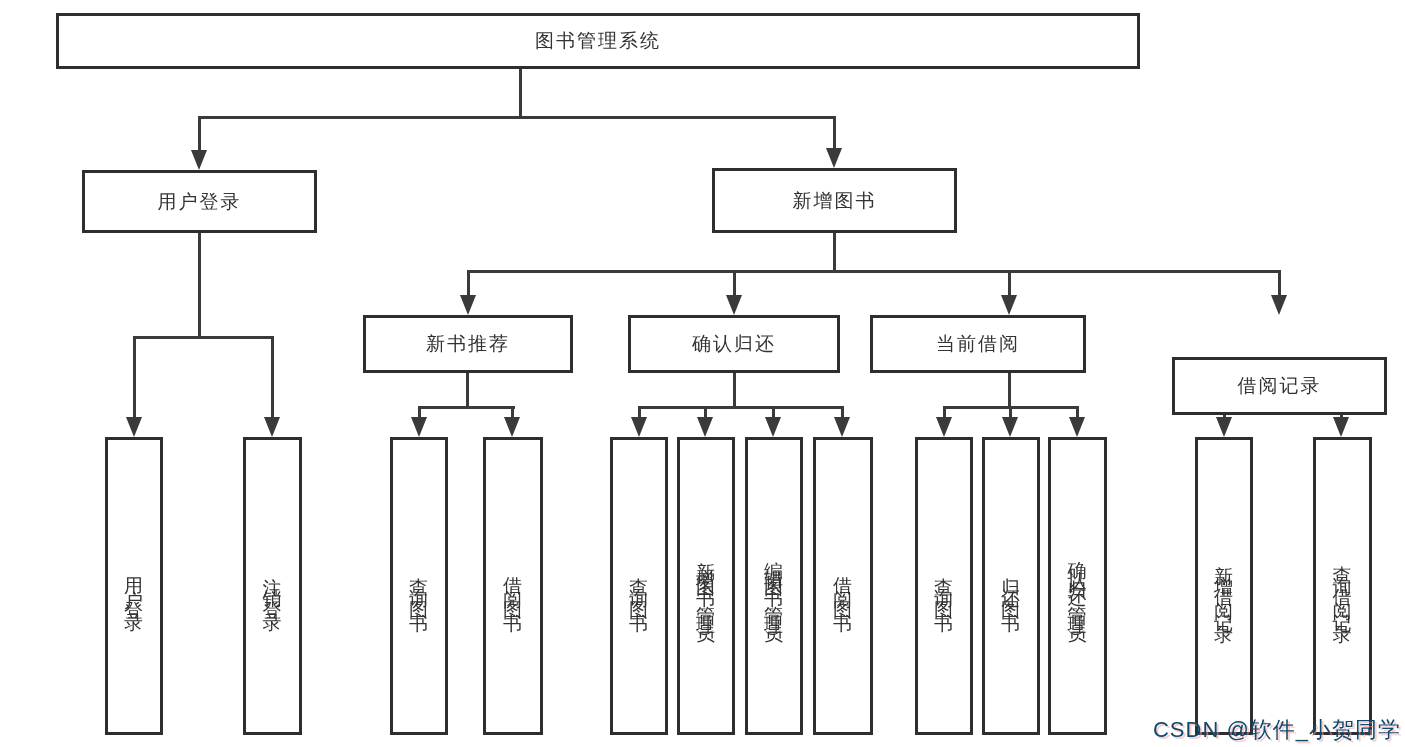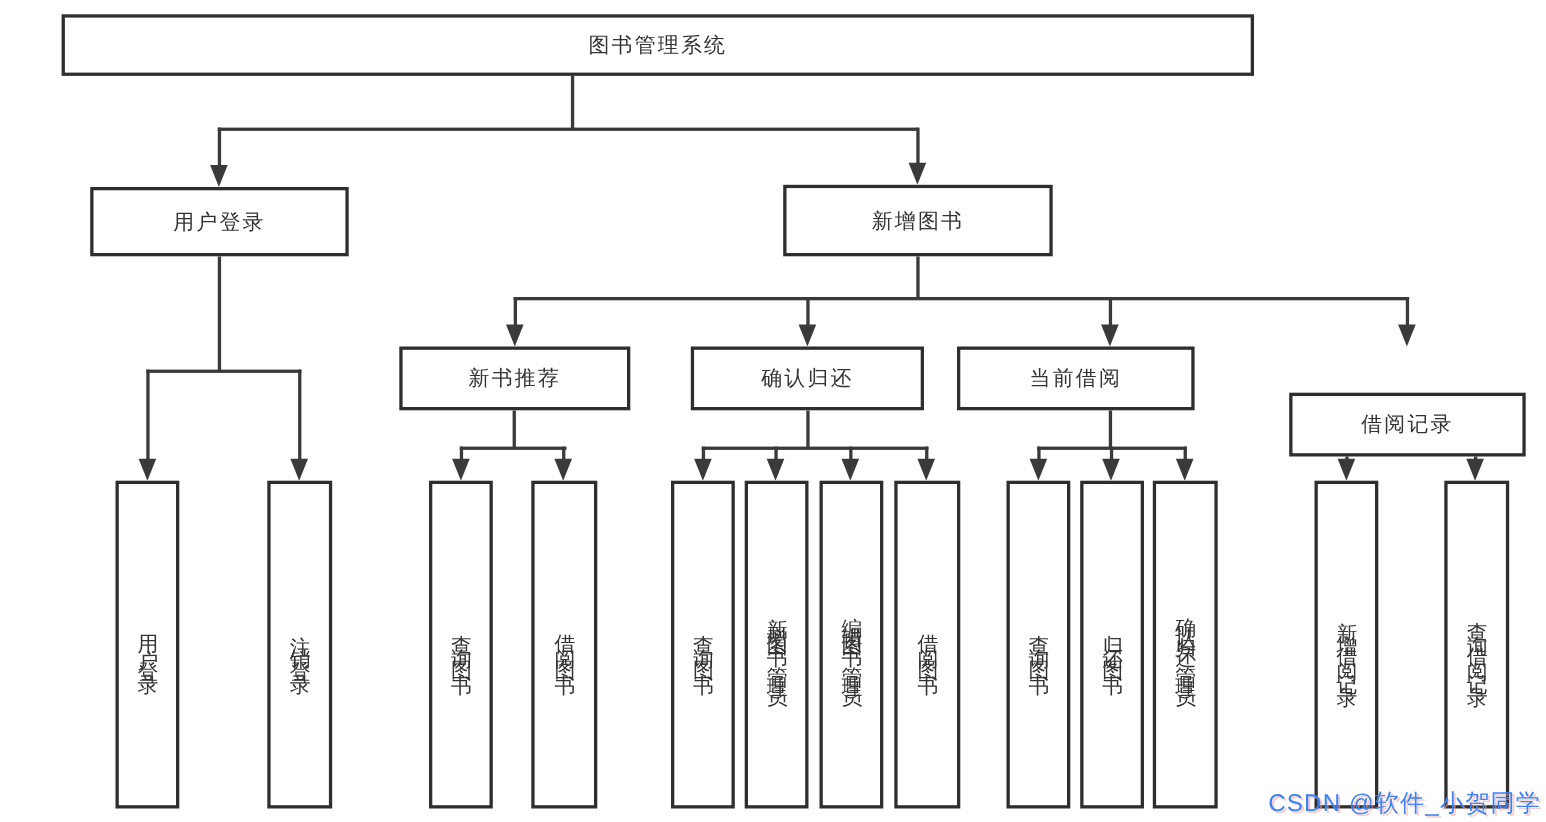--- a/index.html
+++ b/index.html
@@ -21,21 +21,21 @@
     line-height:1;
   }
   .hline, .vline { position:absolute; background:#3a3a3a; z-index:1; }
   .arr {
     position:absolute; width:0; height:0; z-index:1;
     border-left:8px solid transparent; border-right:8px solid transparent;
     border-top:20px solid #3a3a3a;
   }
   #watermark {
     position:absolute; right:4px; bottom:2px; z-index:3;
-    font-size:22px; color:#3b82f6; letter-spacing:1px;
+    font-size:22px; color:#0c4a6e; letter-spacing:1px;
     text-shadow:2px 2px 0 rgba(245,160,160,0.55);
   }
 </style>
 </head>
 <body>
 
 <div id="canvas">
 
   <div class="box" style="left:20px; top:13px; width:1084px; height:56px;margin-left:36px;">图书管理系统</div>
 

